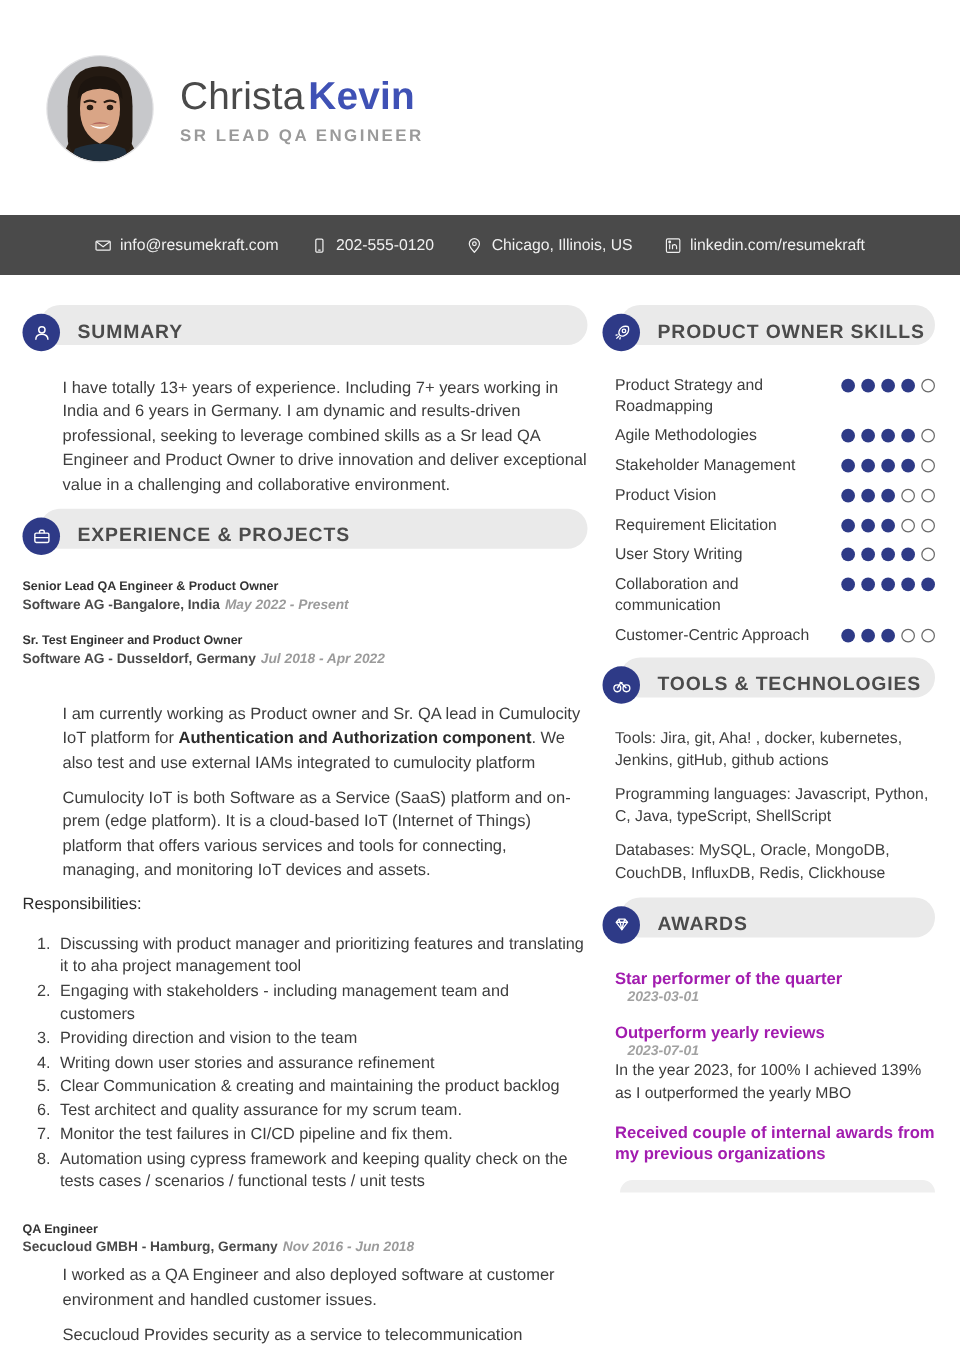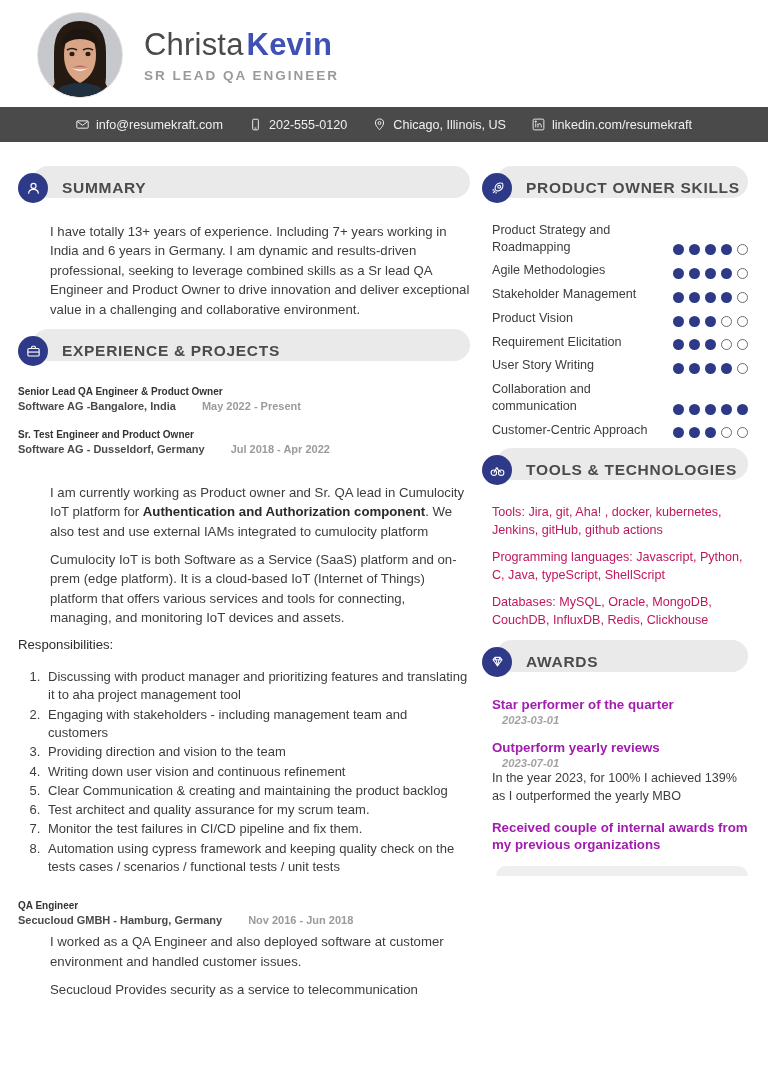--- a/index.html
+++ b/index.html
@@ -17,21 +17,21 @@
     width: 768px;
     height: 1087px;
     background: #ffffff;
   }
 
   
   .header {
     display: flex;
     align-items: center;
     padding: 22px 16px 20px 38px;
-    height: 107px;
+    height: 172px;
   }
 
   .avatar {
     width: 84px;
     height: 84px;
     border-radius: 50%;
     flex: 0 0 84px;
     position: relative;
     overflow: hidden;
     background: #c9cacd;
@@ -56,21 +56,21 @@
     font-size: 13.5px;
     letter-spacing: 2.0px;
     color: #9a9a9a;
     font-weight: 600;
     text-transform: uppercase;
   }
 
   
   .contact-bar {
     background: #4a4a4a;
-    height: 35px;
+    height: 48px;
     display: flex;
     align-items: center;
     justify-content: center;
     gap: 26px;
     color: #f0f0f0;
     font-size: 12.6px;
   }
   .contact-item {
     display: flex;
     align-items: center;
@@ -156,23 +156,24 @@
     line-height: 1.35;
     display: flex;
     flex-wrap: wrap;
     align-items: baseline;
   }
   .job-company {
     font-weight: 700;
     color: #4a4a4a;
   }
   .job-dates {
+    font-style: italic;
     color: #9b9b9b;
     font-weight: 600;
-    margin-left: 26px;
+    margin-left: 4px;
   }
 
   .sub-label {
     font-size: 13.2px;
     font-weight: 400;
     color: #2b2b2b;
     margin: 9px 0 4px 0;
   }
 
   ol.resp {
@@ -186,21 +187,21 @@
     padding-left: 4px;
     margin-bottom: 0.5px;
   }
 
   .spacer-lg { height: 22px; }
   .spacer-md { height: 12px; }
 
   
   .skill-row {
     display: flex;
-    align-items: flex-end;
+    align-items: flex-start;
     margin-bottom: 7px;
     padding-left: 10px;
   }
   .skill-name {
     flex: 1 1 auto;
     font-size: 12.6px;
     line-height: 1.33;
     color: #3d3d3d;
     padding-right: 6px;
   }
@@ -218,21 +219,21 @@
   }
   .dot.off {
     background: #ffffff;
     border: 1.4px solid #6a6a6a;
   }
 
   
   .rpara {
     font-size: 12.6px;
     line-height: 1.42;
-    color: #be185d;
+    color: #404040;
     margin-bottom: 9px;
     padding-left: 10px;
   }
 
   
   .award { margin-bottom: 13px; padding-left: 10px; }
   .award-title {
     font-size: 13.3px;
     font-weight: 700;
     color: #a21caf;
@@ -385,21 +386,21 @@
       <div class="para"><span>I am currently working as Product owner and Sr. QA lead in Cumulocity IoT platform for </span><b>Authentication and Authorization component</b><span>. We also test and use external IAMs integrated to cumulocity platform</span></div>
 
       <div class="para">Cumulocity IoT is both Software as a Service (SaaS) platform and on-prem (edge platform). It is a cloud-based IoT (Internet of Things) platform that offers various services and tools for connecting, managing, and monitoring IoT devices and assets.</div>
 
       <div class="sub-label">Responsibilities:</div>
 
       <ol class="resp">
         <li>Discussing with product manager and prioritizing features and translating it to aha project management tool</li>
         <li>Engaging with stakeholders - including management team and customers</li>
         <li>Providing direction and vision to the team</li>
-        <li>Writing down user vision and continuous refinement</li>
+        <li>Writing down user stories and assurance refinement</li>
         <li>Clear Communication &amp; creating and maintaining the product backlog</li>
         <li>Test architect and quality assurance for my scrum team.</li>
         <li>Monitor the test failures in CI/CD pipeline and fix them.</li>
         <li>Automation using cypress framework and keeping quality check on the tests cases / scenarios / functional tests / unit tests</li>
       </ol>
 
       <div class="spacer-lg"></div>
 
       <div class="job" style="margin-bottom:4px;">
         <div class="job-role">QA Engineer</div>

